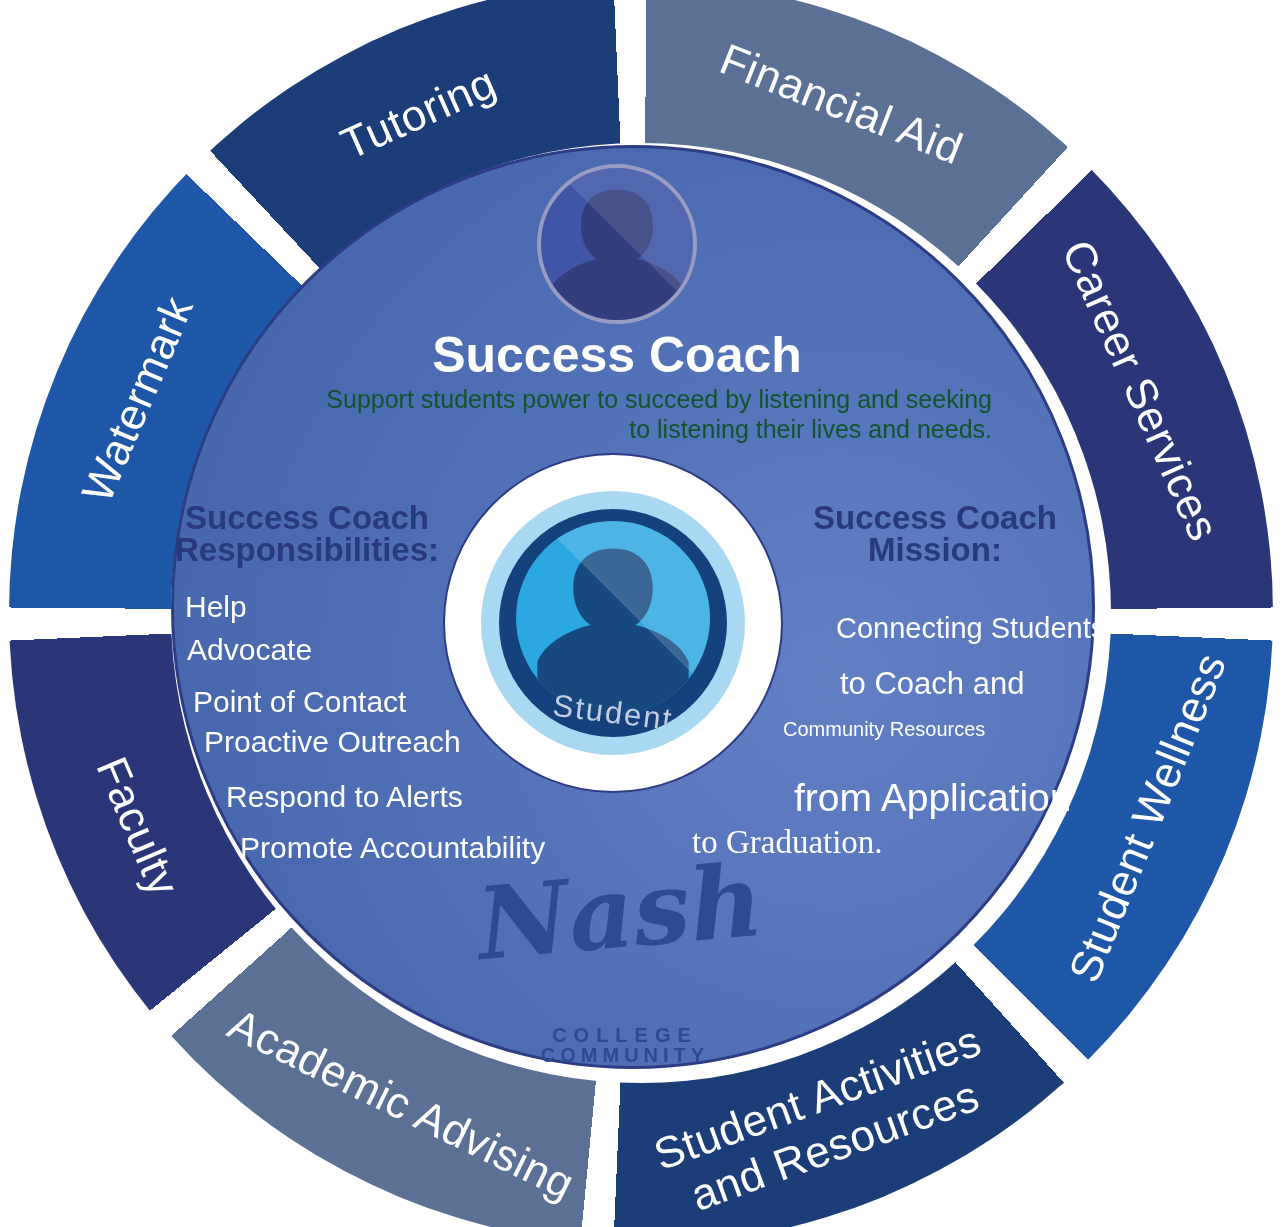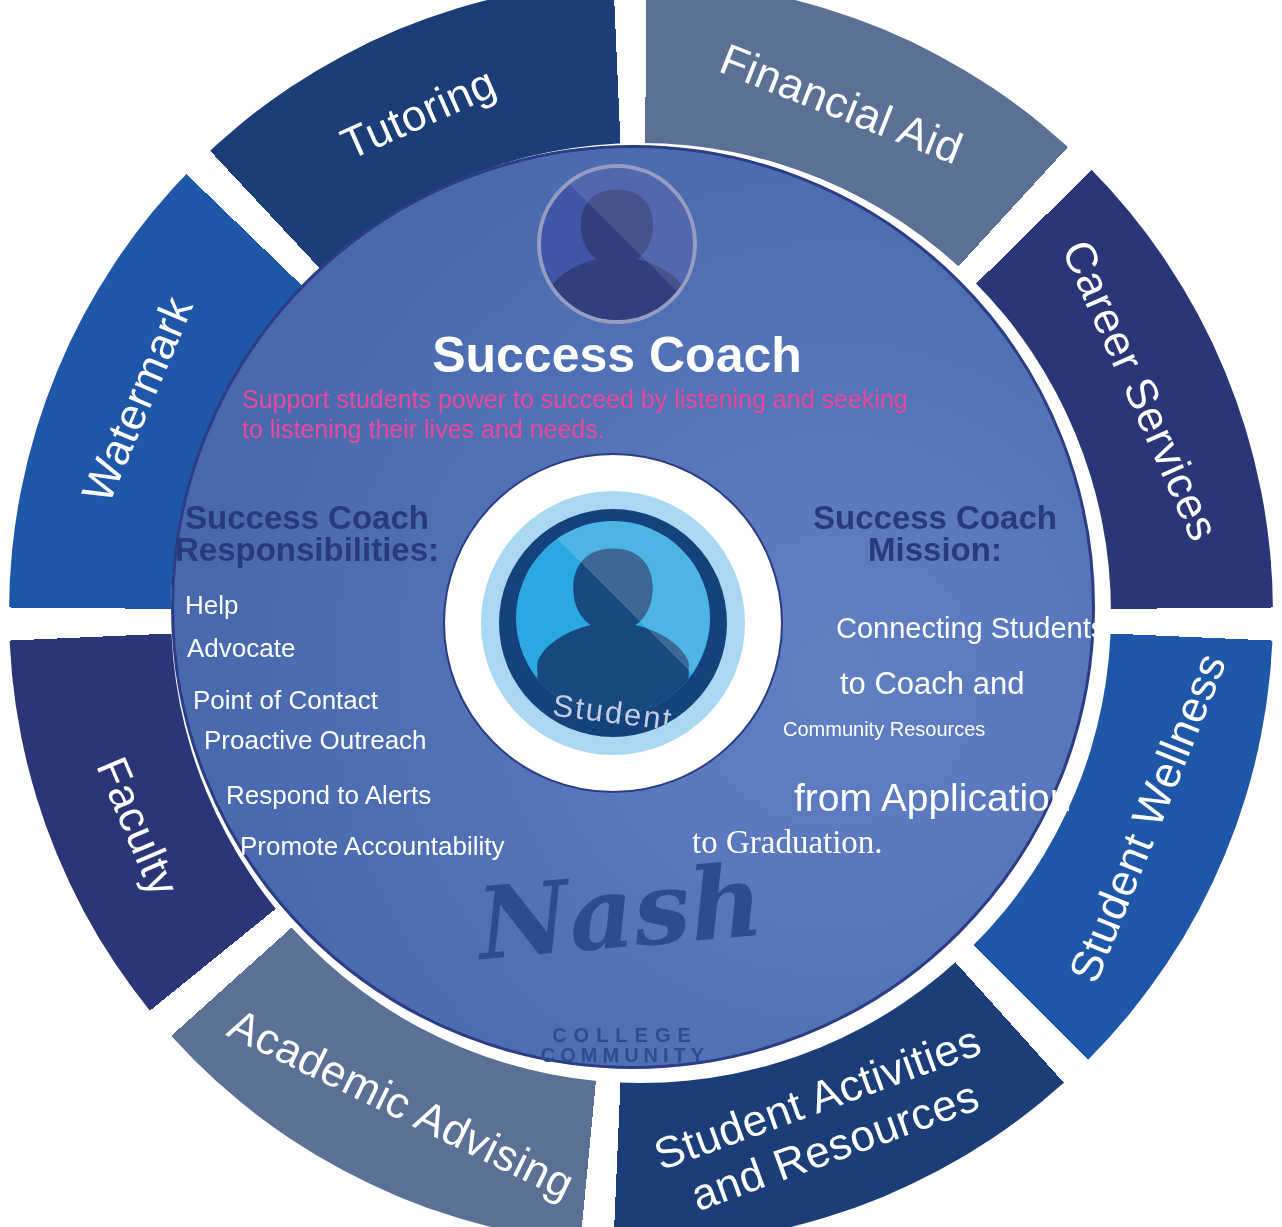--- a/index.html
+++ b/index.html
@@ -46,28 +46,28 @@
   .stud .nv{position:absolute;left:54px;top:54px;width:228px;height:228px;border-radius:50%;background:var(--stud-navy);overflow:hidden;}
   .stud .face{position:absolute;left:17px;top:12px;width:194px;height:194px;border-radius:50%;background:var(--face-blue);overflow:hidden;}
   .stud .face svg{position:absolute;left:0;top:8px;width:194px;height:194px;color:var(--silhouette);}
   .stud .face .hl{position:absolute;inset:0;background:linear-gradient(225deg,rgba(255,255,255,.16) 44%,rgba(255,255,255,0) 44%);}
   .stud .tag{position:absolute;left:50%;bottom:6px;transform:translateX(-50%) rotate(7deg);
              color:var(--student-label-color);font-size:31px;letter-spacing:2px;white-space:nowrap;}
 
   
   .title{position:absolute;left:292px;top:326px;width:650px;text-align:center;color:#fff;
          font-size:50px;font-weight:bold;}
-  .subtitle{position:absolute;left:242px;top:384px;width:750px;text-align:left;color:#ec4899;
+  .subtitle{position:absolute;left:242px;top:384px;width:750px;text-align:right;color:#14532d;
             font-size:25px;line-height:30px;}
   .subtitle .line{display:block;white-space:nowrap;}
   .colhead{position:absolute;width:320px;text-align:center;color:var(--heading-navy);
            font-size:33px;font-weight:bold;line-height:32px;}
   .resp-head{left:147px;top:502px;}
   .mis-head{left:775px;top:502px;}
-  .item{position:absolute;color:#fff;white-space:nowrap;font-size:26px;}
+  .item{position:absolute;color:#fff;white-space:nowrap;font-size:30px;}
   .r1{left:185px;top:590px;} .r2{left:187px;top:633px;} .r3{left:193px;top:678px;margin-top:7px;}
   .r4{left:204px;top:725px;} .r5{left:226px;top:780px;text-align:right;} .r6{left:240px;top:831px;}
   .m1{left:813px;top:612px;font-size:29px;margin-left:23px;} .m2{left:840px;top:666px;font-size:31px;}
   .m3{left:783px;top:718px;font-size:20px;} .m4{left:762px;top:776px;font-size:39px;margin-left:32px;}
   .m5{left:692px;top:824px;font-size:33px;font-family:Liberation Serif, serif;}
 
   
   .logo-script{position:absolute;left:450px;top:862px;width:340px;text-align:center;
                font-family:"DejaVu Serif",serif;font-style:italic;font-weight:bold;
                font-size:100px;color:var(--logo-blue);transform:rotate(-5deg);line-height:1;}

